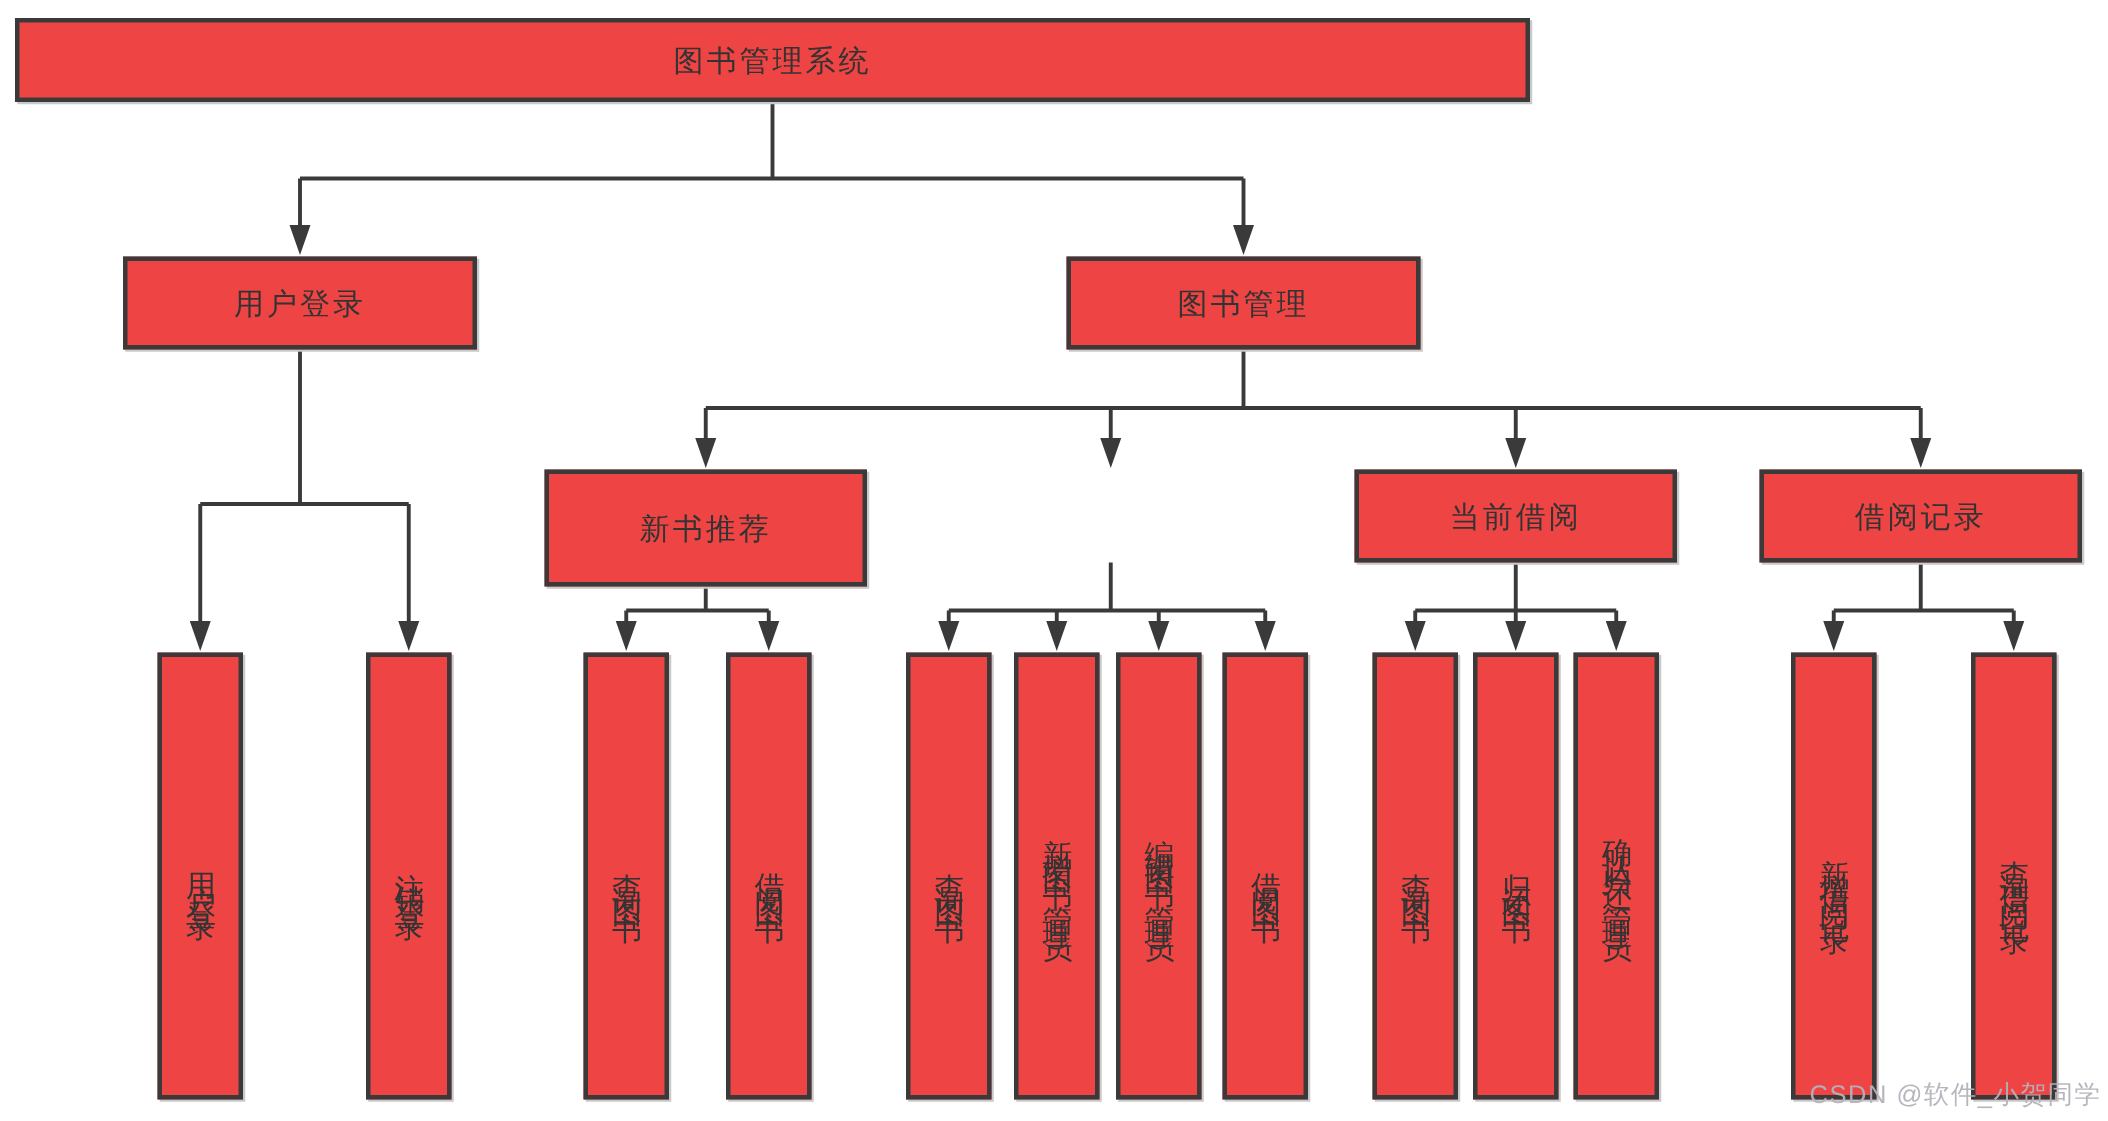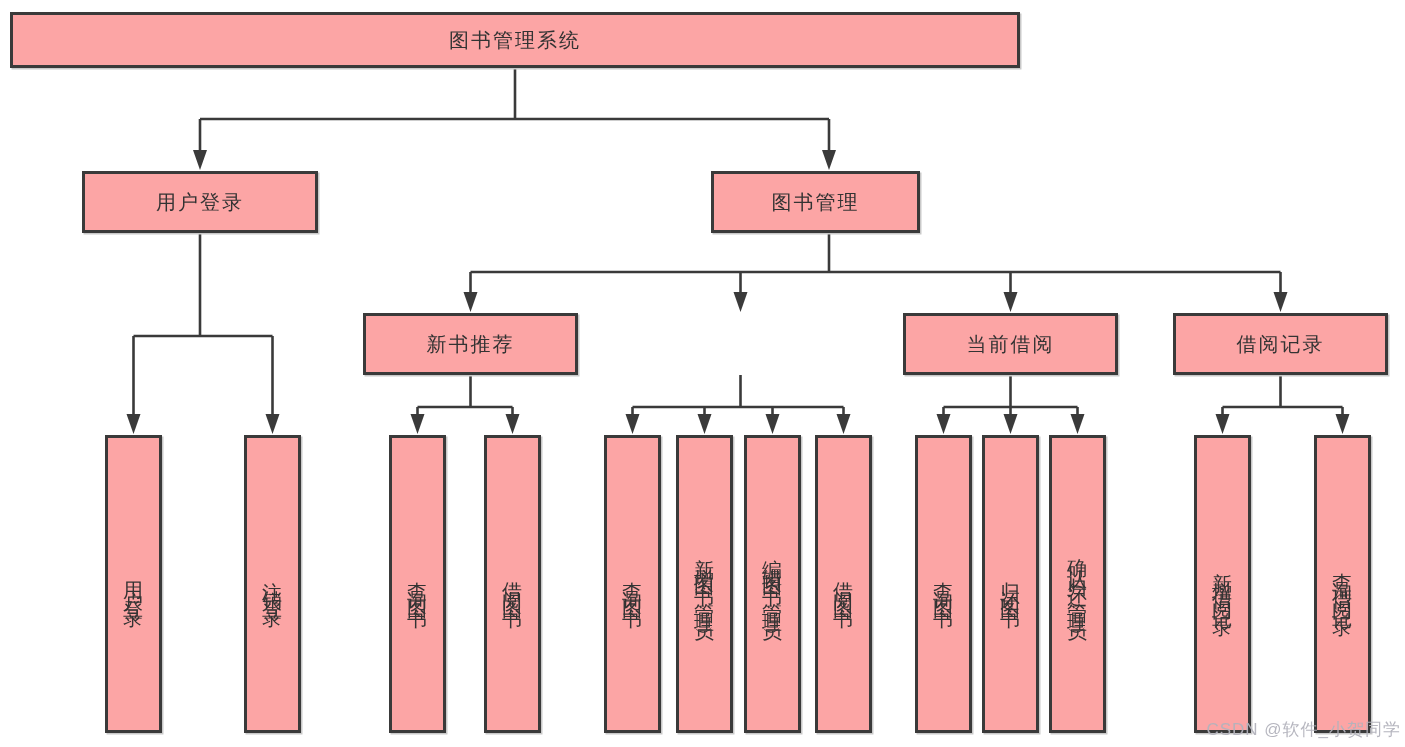--- a/index.html
+++ b/index.html
@@ -12,21 +12,21 @@
     width:1405px;height:747px;
     background:#ffffff;
     overflow:hidden;
   }
   svg.connectors{
     position:absolute;left:0;top:0;z-index:1;
   }
   .node{
     position:absolute;
     box-sizing:border-box;
-    background:#fca5a5;
+    background:#ef4444;
     border:3px solid #3a3a3a;
     box-shadow:1.5px 1.5px 0 #c9c9c9;
     color:#333333;
     display:flex;
     align-items:center;
     justify-content:center;
     z-index:2;
     letter-spacing:2px;
   }
   .node.root{font-size:20px;}
@@ -117,25 +117,25 @@
       <polygon points="1335.5,414 1349.5,414 1342.5,434" fill="#3a3a3a"></polygon>
     </svg>
 
   <div class="node root" style="left:10px;top:12px;width:1010px;height:56px;">
     <span>图书管理系统</span>
   </div>
 
   <div class="node branch" style="left:82px;top:171px;width:236px;height:62px;">
     <span>用户登录</span>
   </div>
-  <div class="node branch" style="left:711px;top:171px;width:209px;height:62px;">
+  <div class="node branch" style="left:711px;top:171px;width:236px;height:62px;">
     <span>图书管理</span>
   </div>
 
-  <div class="node branch" style="left:363px;top:313px;width:215px;height:62px;">
+  <div class="node branch" style="left:363px;top:313px;width:215px;height:78px;">
     <span>新书推荐</span>
   </div>
   <div class="node branch" style="left:903px;top:313px;width:215px;height:62px;">
     <span>当前借阅</span>
   </div>
   <div class="node branch" style="left:1173px;top:313px;width:215px;height:62px;">
     <span>借阅记录</span>
   </div>
 
   <div class="node leaf" style="left:105px;top:435px;width:57px;height:298px;">

